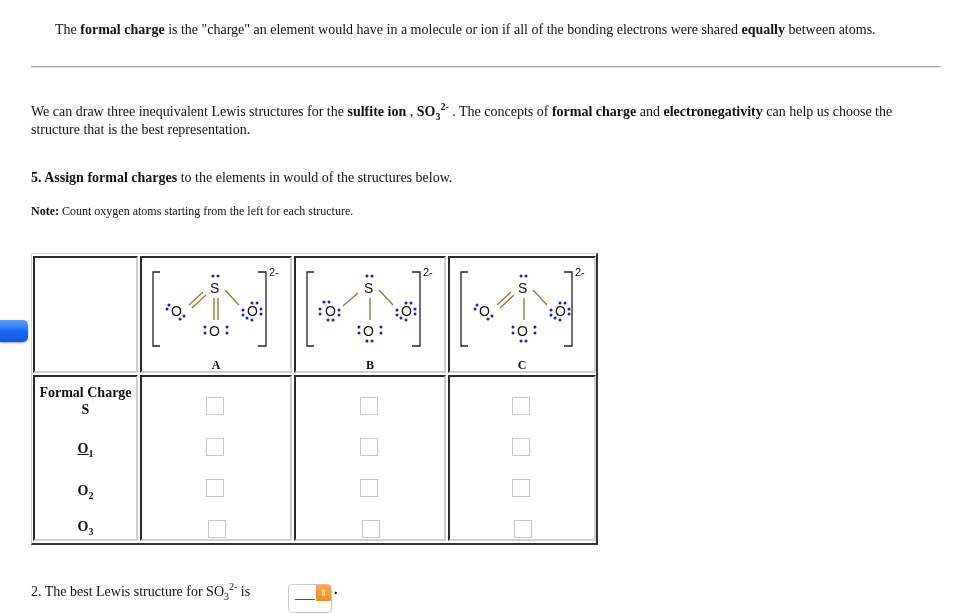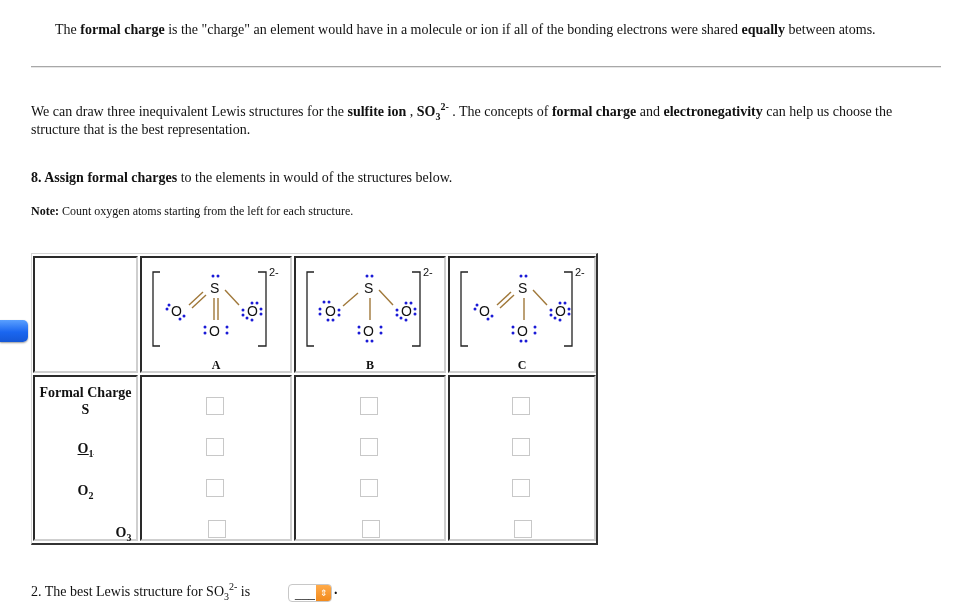--- a/index.html
+++ b/index.html
@@ -34,21 +34,21 @@
   .fc-sub { font-size: 10px; position: relative; top: 4px; }
 
   .fc-input { position: absolute; width: 18px; height: 18px; box-sizing: border-box;
               border: 1px solid #c8c8c8; background: #fff; }
 
   .side-tab { position: absolute; left: 0; top: 320px; width: 28px; height: 22px;
               background: linear-gradient(#5aa0ff, #1a66f0 55%, #1557d6); border-radius: 0 5px 5px 0;
               box-shadow: 0 1px 2px rgba(0,0,0,0.4); }
 
   .q2 { position: absolute; left: 31px; top: 582px; font-size: 14px; font-weight: normal; line-height: 20px; white-space: nowrap; }
-  .select { position: absolute; left: 288px; top: 584px; width: 44px; height: 18px; box-sizing: border-box;
+  .select { position: absolute; left: 288px; top: 584px; width: 44px; height: 29px; box-sizing: border-box;
             border: 1px solid #c8c8c8; border-radius: 4px; background: #fff; overflow: hidden; }
   .select-val { position: absolute; left: 6px; top: 0px; font-size: 12px; line-height: 16px; color: #333; font-family: "Liberation Sans", sans-serif; }
   .select-btn { position: absolute; right: 0; top: 0; width: 15px; height: 16px;
                 background: linear-gradient(#ffab4a, #f28a1c); color: #fff; font-size: 9px; line-height: 16px;
                 text-align: center; font-family: "DejaVu Sans", sans-serif; }
   .q2-period { position: absolute; left: 334px; top: 582px; font-size: 14px; font-weight: bold; }
 </style>
 </head>
 <body>
 
@@ -56,21 +56,21 @@
   <span>The </span><b>formal charge</b><span> is the "charge" an element would have in a molecule or ion if all of the bonding electrons were shared </span><b>equally</b><span> between atoms.</span>
 </div>
 
 <div class="hr"></div>
 
 <div class="para">
   <span>We can draw three inequivalent Lewis structures for the </span><b>sulfite ion</b><span> , </span><b><span>SO</span><span class="chem-sub">3</span><span class="chem-sup">2-</span></b><span> . The concepts of </span><b>formal charge</b><span> and </span><b>electronegativity</b><span> can help us choose the structure that is the best representation.</span>
 </div>
 
 <div class="q1">
-  <b>8. Assign formal charges</b><span> to the elements in would of the structures below.</span>
+  <b>5. Assign formal charges</b><span> to the elements in would of the structures below.</span>
 </div>
 
 <div class="note">
   <b>Note:</b><span> Count oxygen atoms starting from the left for each structure.</span>
 </div>
 
 <div class="side-tab"></div>
 
 <div class="tbl">
 
@@ -210,21 +210,21 @@
         <circle cx="93" cy="55" r="1.5" fill="#1a1ad6"></circle>
     </svg>
     <div class="struct-label">C</div>
   </div>
 
   <div class="cell c0 r1">
     <div class="fc-row" style="top:8px;">Formal Charge</div>
     <div class="fc-row" style="top:25px;"><span>S</span></div>
     <div class="fc-row" style="top:64px;text-decoration:underline;"><span>O</span><span class="fc-sub">1</span></div>
     <div class="fc-row" style="top:106px;"><span>O</span><span class="fc-sub">2</span></div>
-    <div class="fc-row" style="top:148px;padding-left:38px;"><span>O</span><span class="fc-sub">3</span></div>
+    <div class="fc-row" style="top:142px;"><span>O</span><span class="fc-sub">3</span></div>
   </div>
 
   <div class="cell c1 r1">
     <input class="fc-input" style="left: 64px; top: 20px;" value="">
     <input class="fc-input" style="left: 64px; top: 61px;" value="">
     <input class="fc-input" style="left: 64px; top: 102px;" value="">
     <input class="fc-input" style="left: 66px; top: 143px;" value="">
   </div>
 
   <div class="cell c2 r1">

